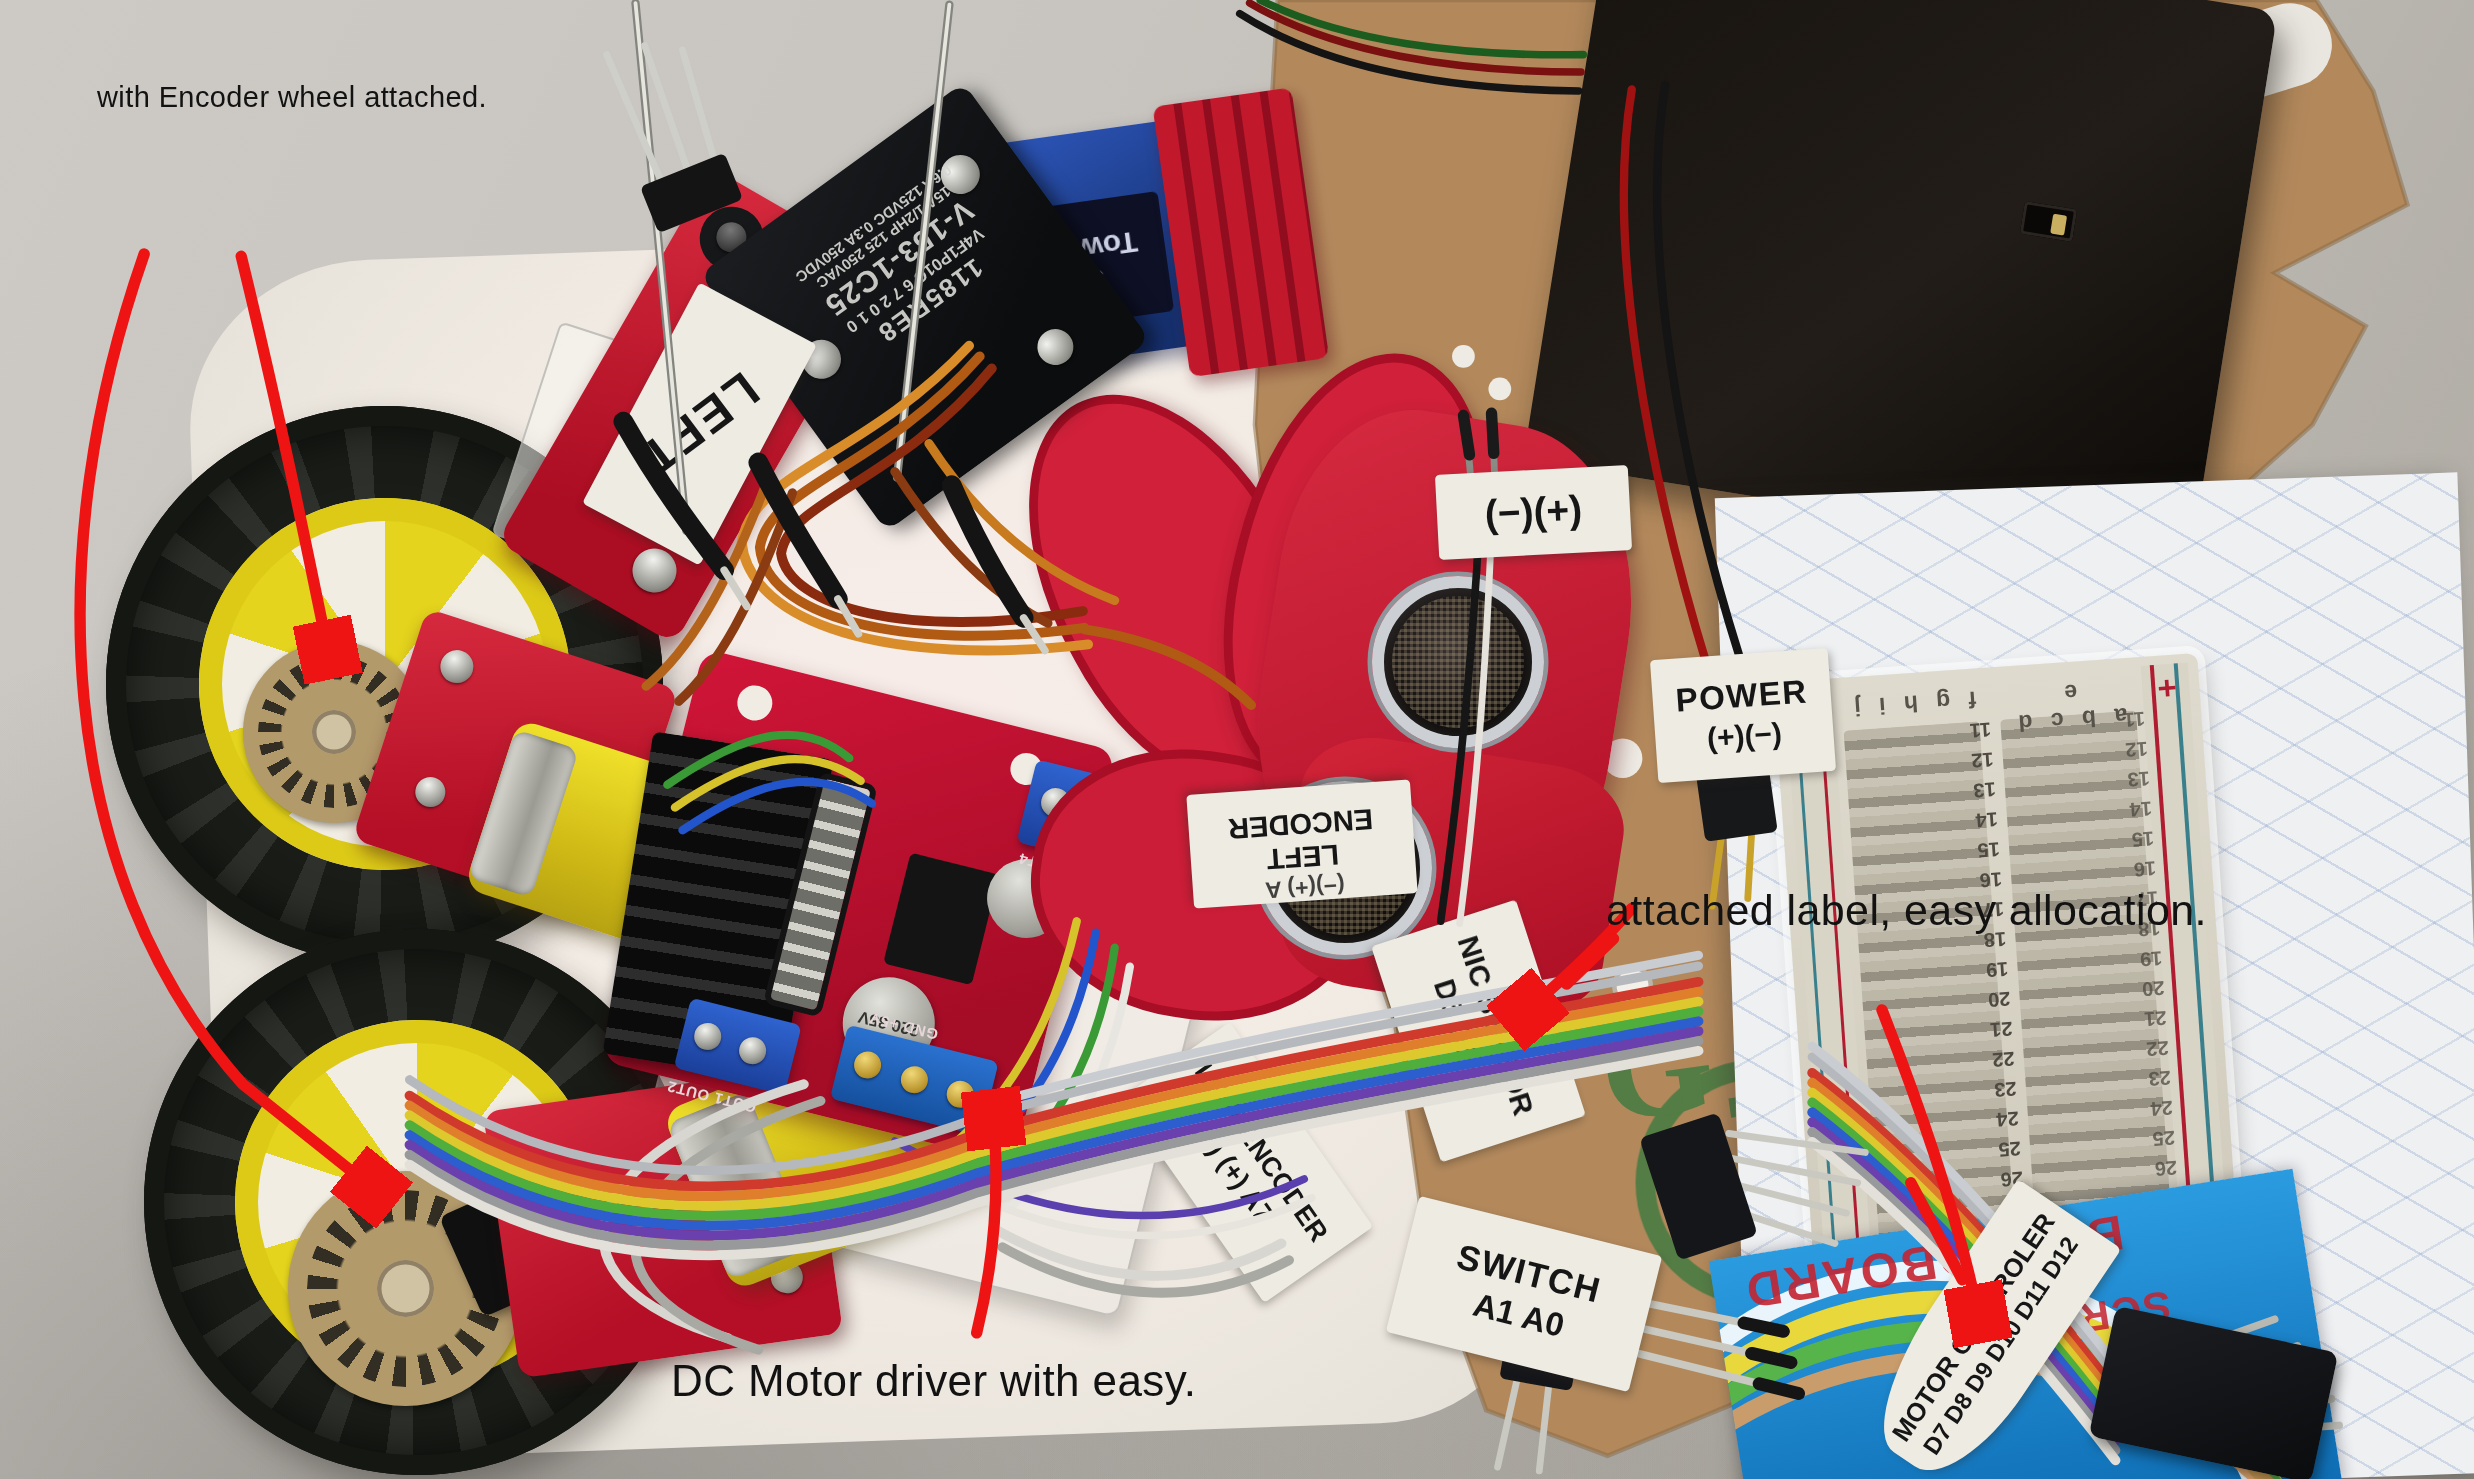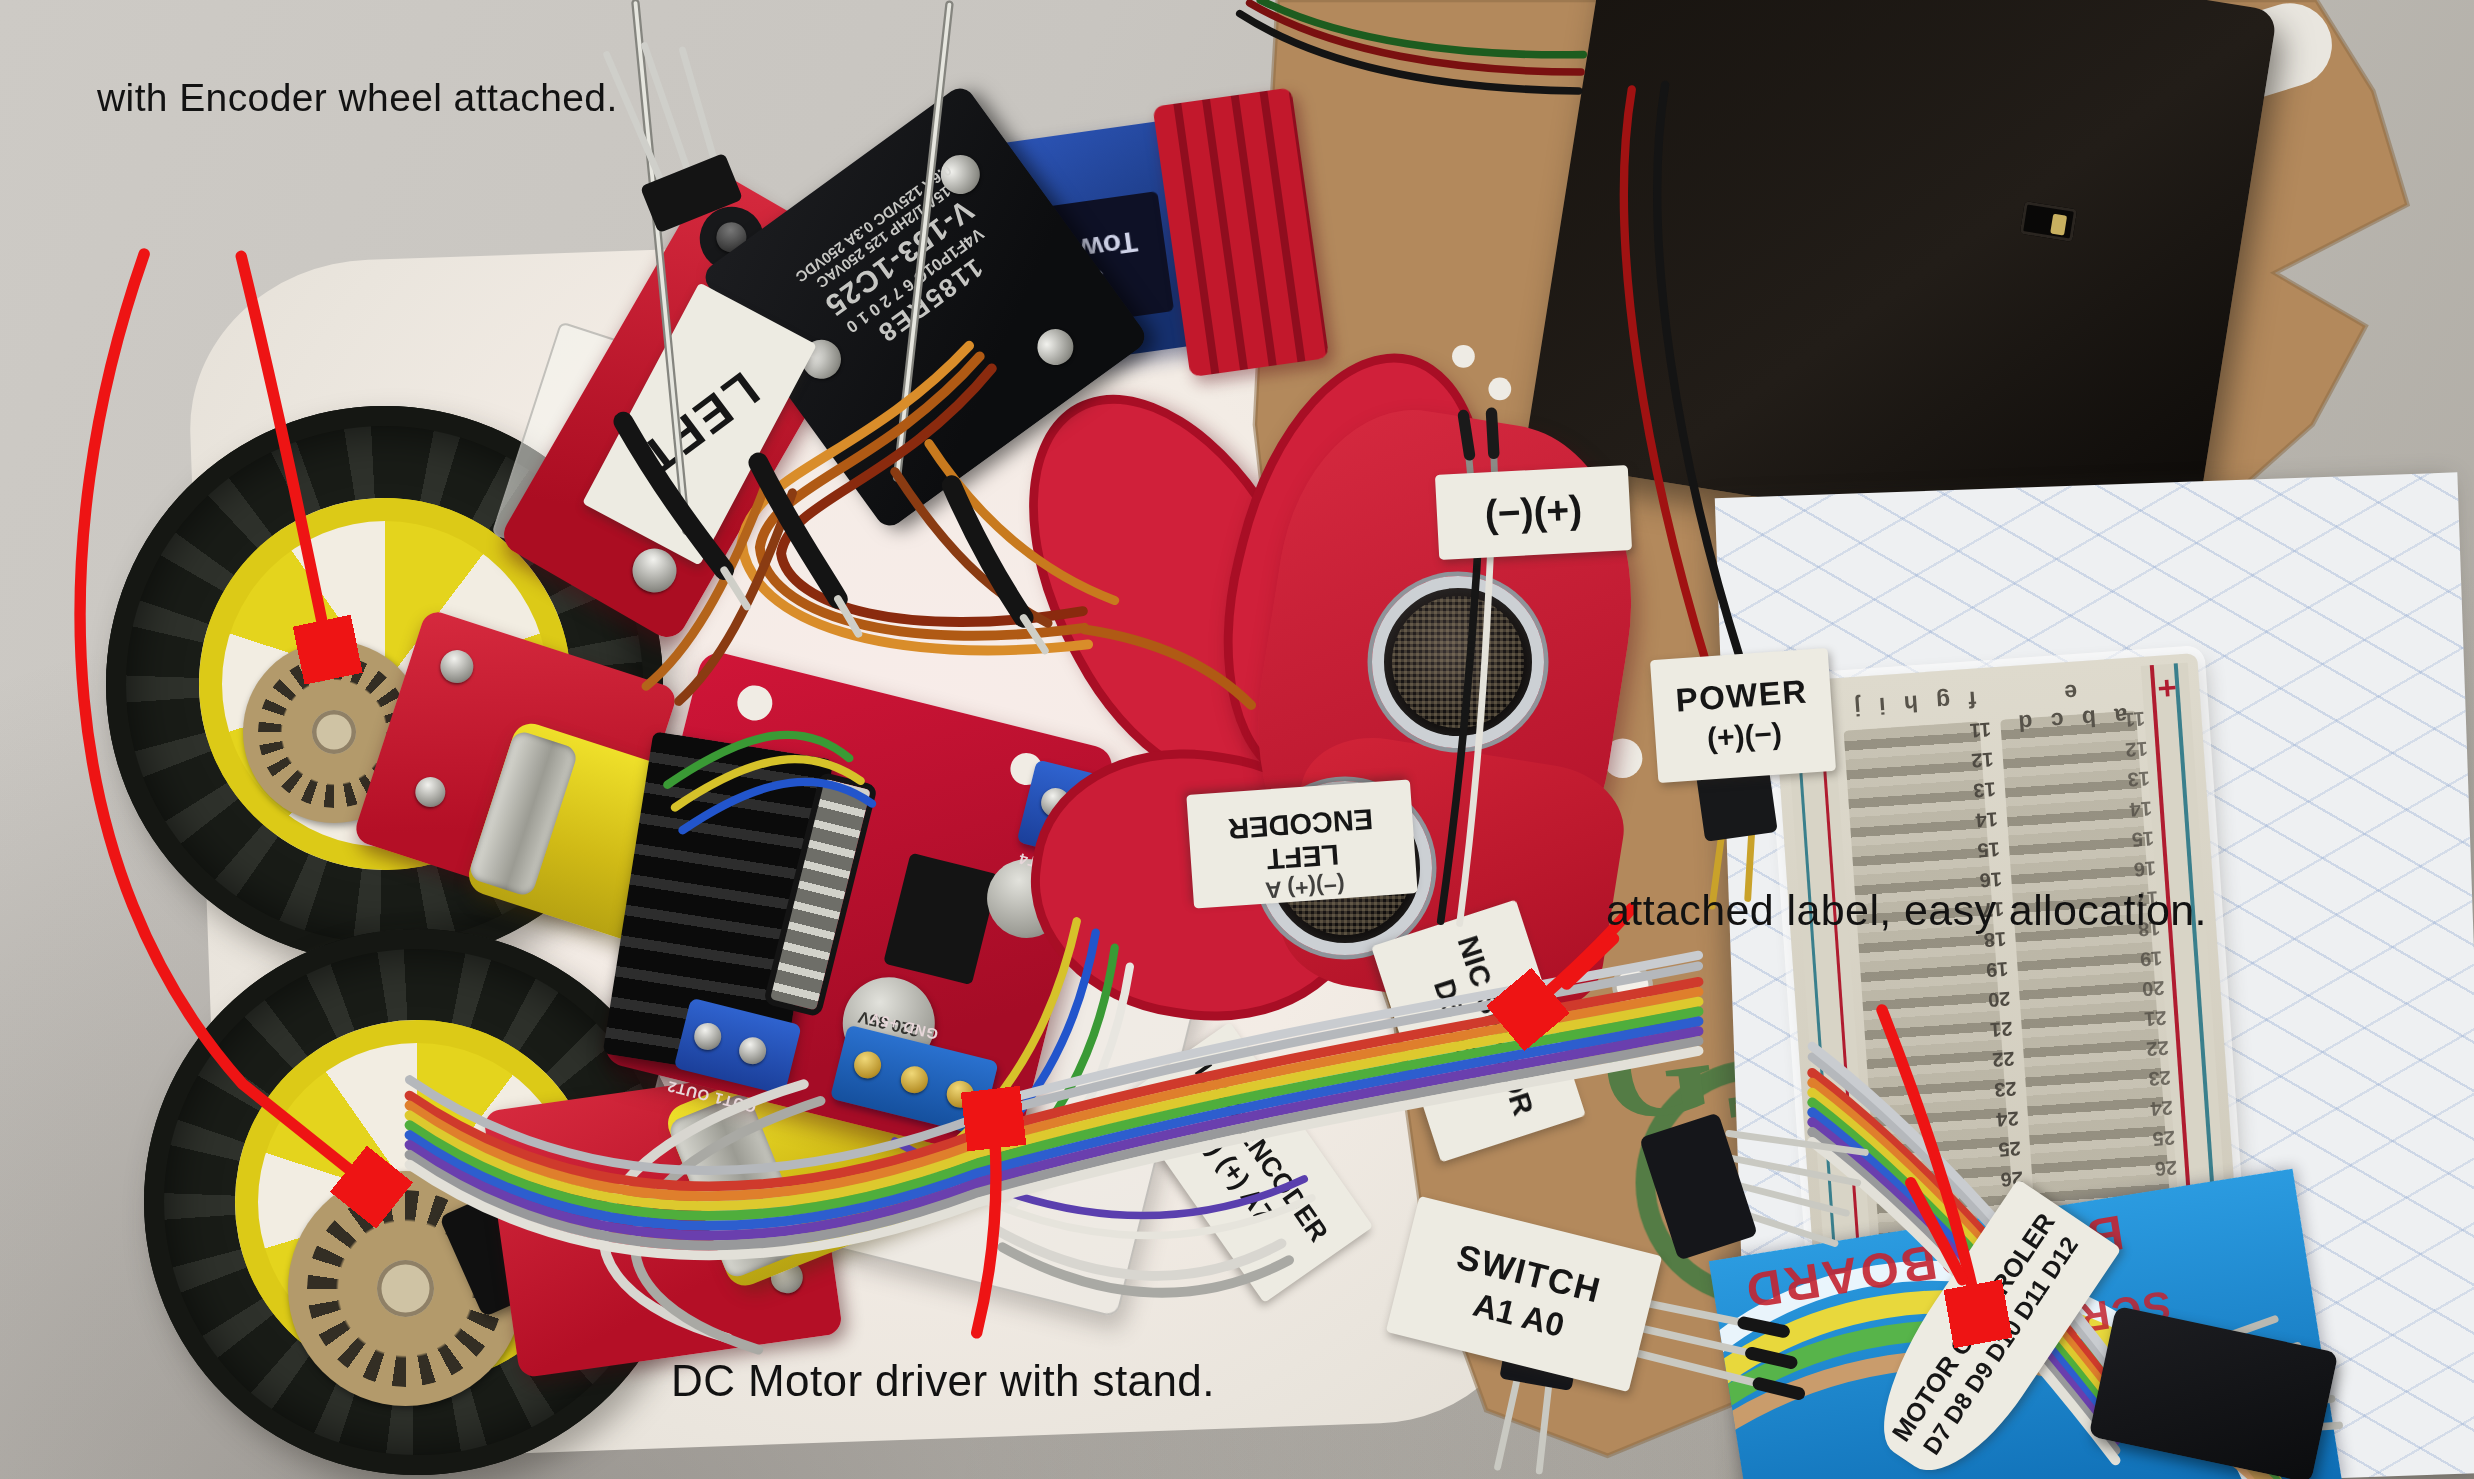--- a/index.html
+++ b/index.html
@@ -496,22 +496,22 @@
     </defs>
     <path d="M190,335 C55,720 70,1150 320,1430 L505,1578" marker-end="url(#arr)"></path>
     <path d="M318,338 C372,560 408,740 436,876" marker-end="url(#arr)"></path>
     <path d="M1288,1758 C1312,1660 1320,1560 1308,1456" marker-end="url(#arr)"></path>
     <path d="M2152,1198 C2106,1252 2050,1302 2000,1344" marker-end="url(#arr)"></path>
     <path d="M2128,1238 L2066,1298"></path>
     <path d="M2482,1332 C2540,1480 2590,1630 2612,1752" marker-end="url(#arr)"></path>
     <path d="M2520,1560 L2588,1688"></path>
   </svg>
 
-  <div class="abs z11 note" style="left:97px;top:67px;font-size:39px;line-height:61px;">
+  <div class="abs z11 note" style="left:97px;top:67px;font-size:29px;line-height:61px;">
     <div>with Encoder wheel attached.</div>
   </div>
   <div class="abs z11 note" style="left:1606px;top:878px;font-size:43px;line-height:65px;">
     <div>attached label, easy allocation.</div>
   </div>
-  <div class="abs z11 note" style="left:671px;top:1356px;font-size:44px;">DC Motor driver with stand.</div>
+  <div class="abs z11 note" style="left:671px;top:1356px;font-size:44px;">DC Motor driver with easy.</div>
 
 </div>
 
 
 </body></html>

